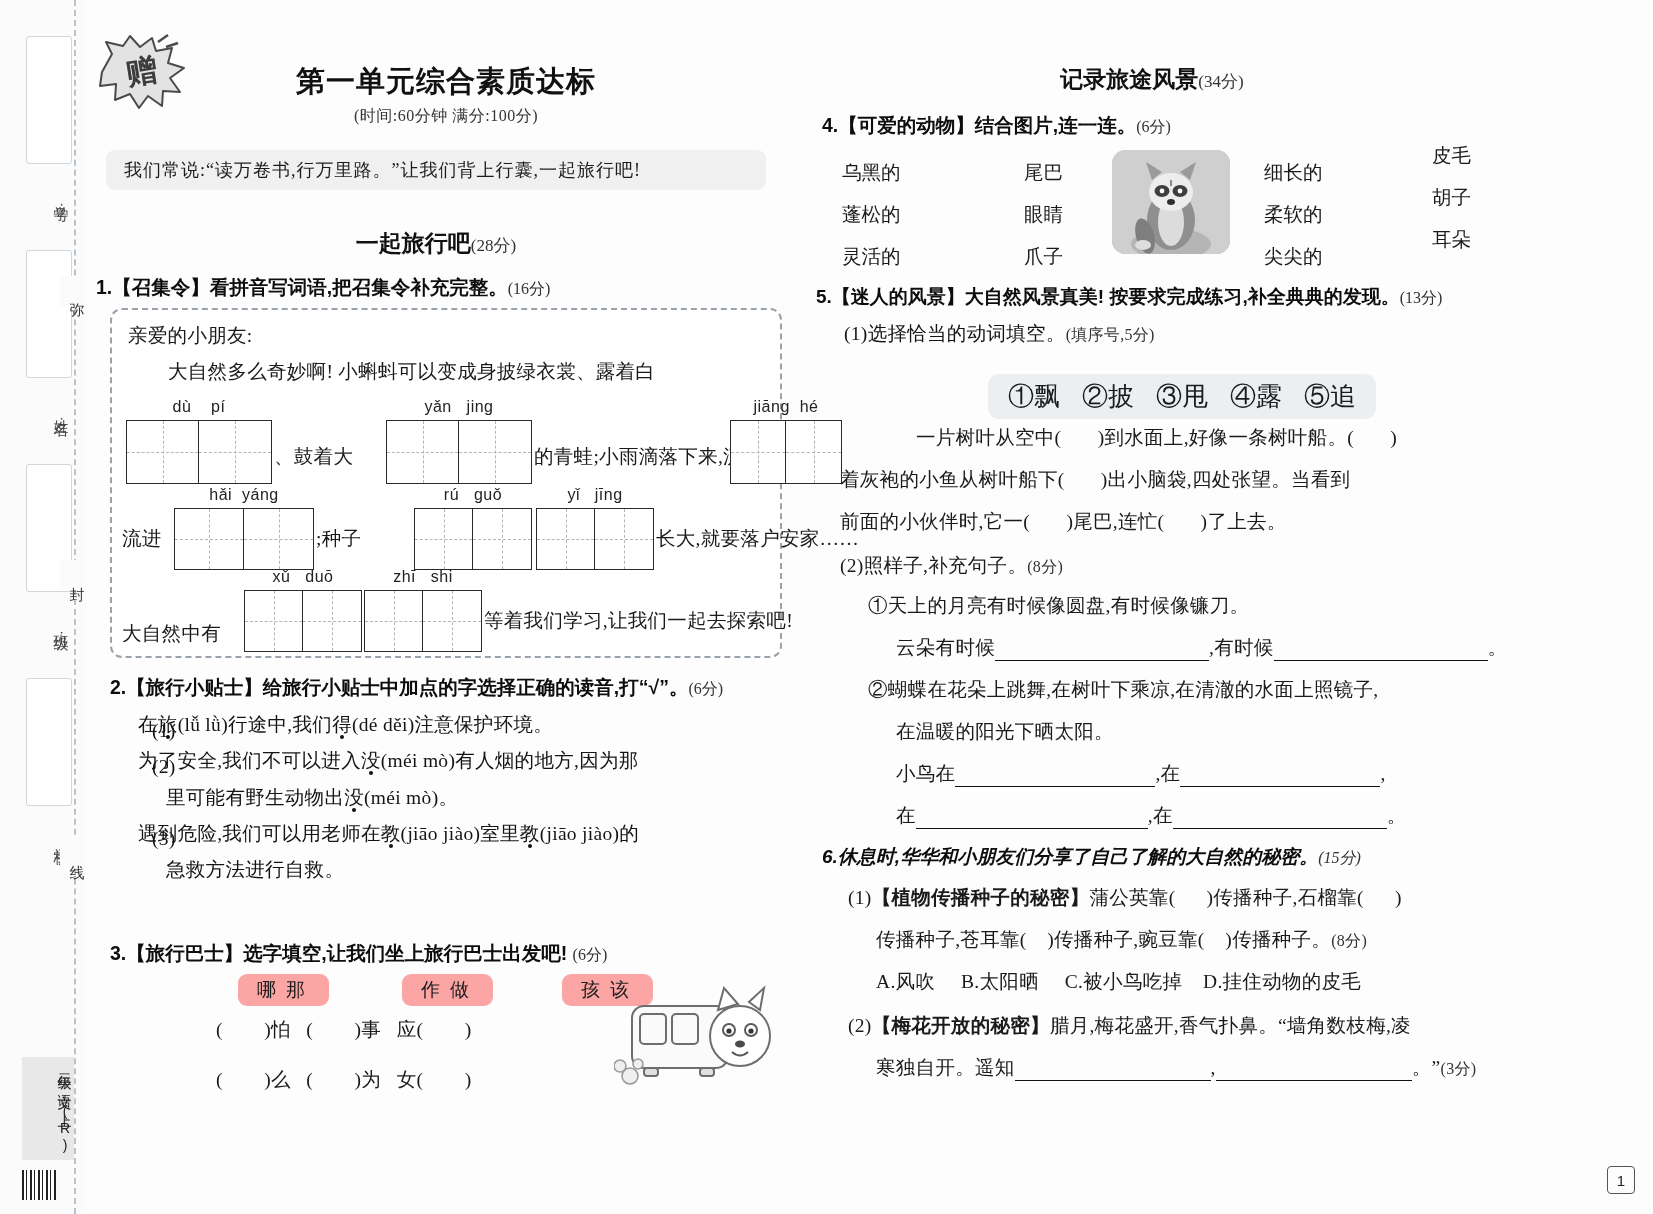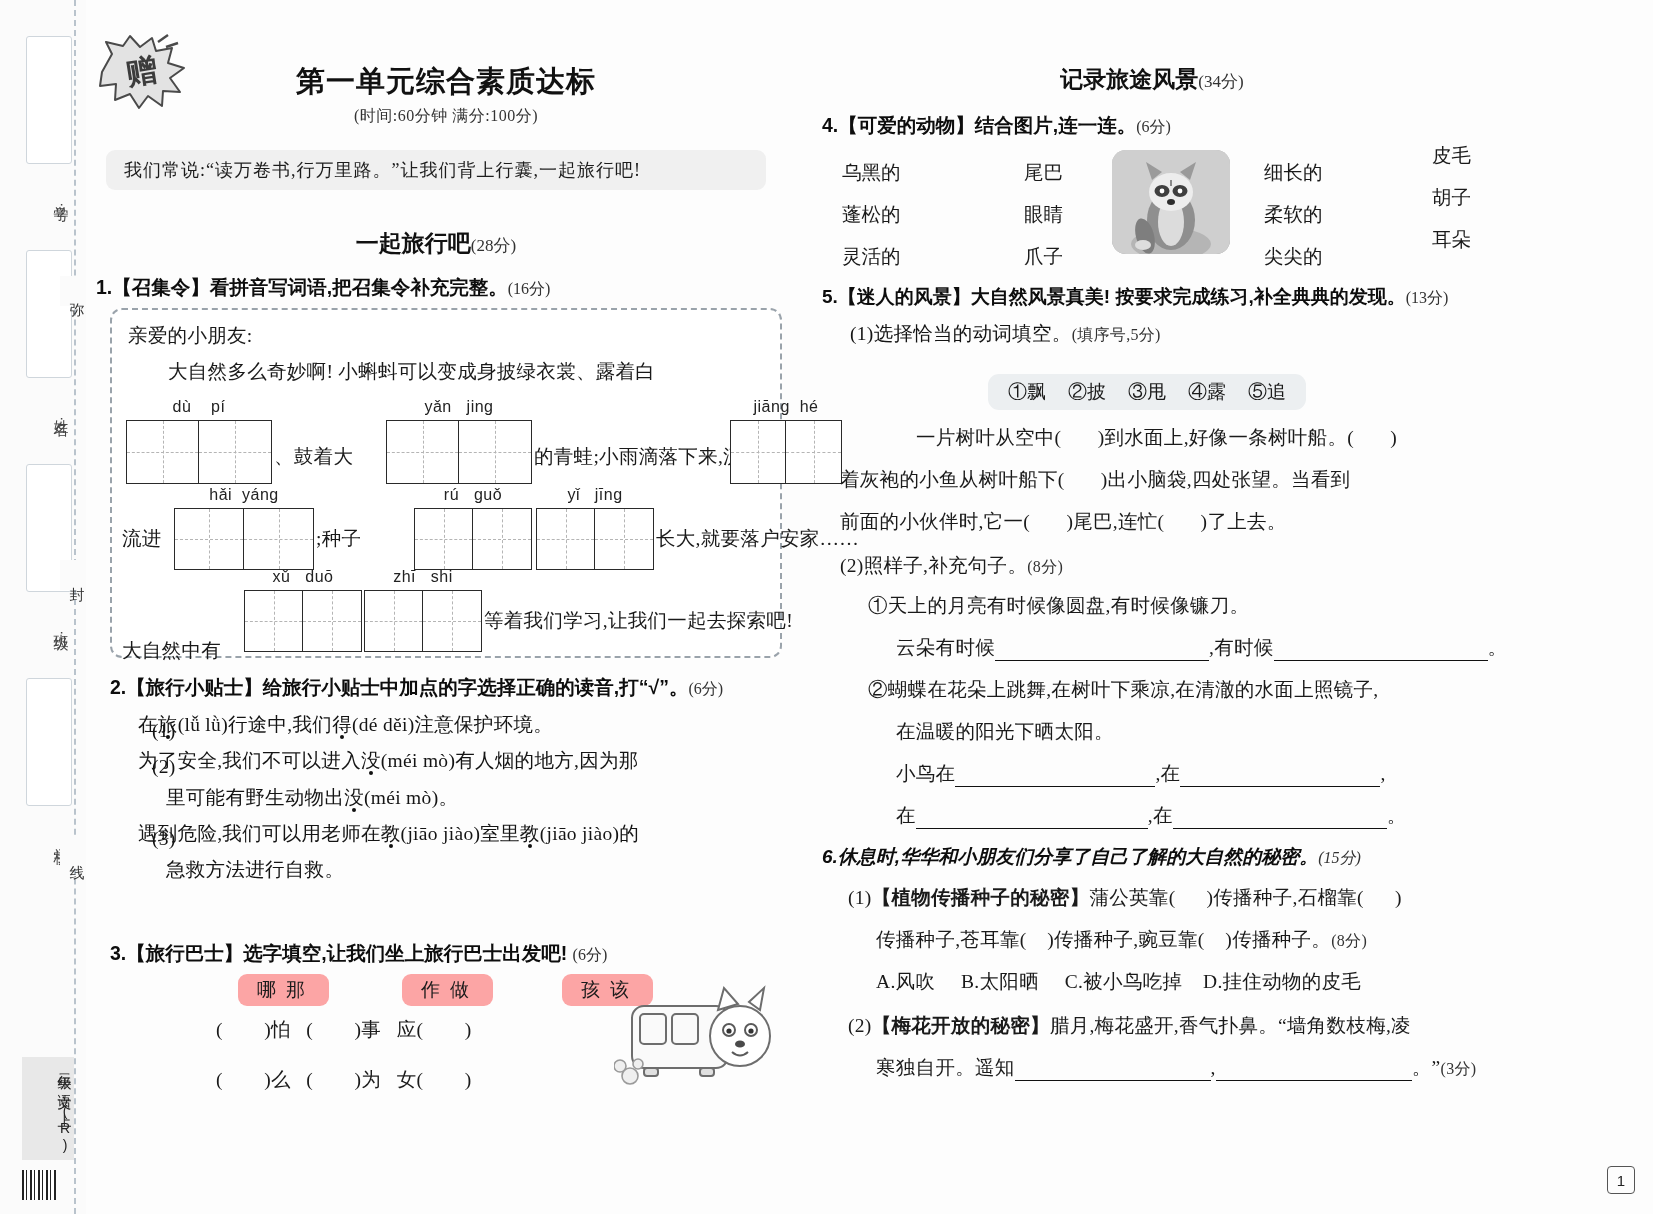--- a/index.html
+++ b/index.html
@@ -272,21 +272,21 @@
     padding: 3px 14px;
     font-size: 19px;
     letter-spacing: 10px;
     text-indent: 5px;
   }
   .pill-wide {
     display: inline-block;
     background: #eceff1;
     border-radius: 11px;
     padding: 5px 20px;
-    font-size: 19px;
+    font-size: 26px;
   }
   .pill-wide span { margin-right: 22px; }
   .pill-wide span:last-child { margin-right: 0; }
 
   
   .blank {
     display: inline-block;
     border-bottom: 1.6px solid #111;
     height: 1.1em;
     vertical-align: bottom;
@@ -422,21 +422,21 @@
 
     <div class="pinyin" style="left:440px; top:486px; width:118px;">
       <span>yǐ</span>&nbsp;&nbsp;&nbsp;<span>jīng</span>
     </div>
     <div class="tzg" style="position:absolute; left:440px; top:508px; width:118px; height:62px;">
       <div class="cell" style="left:0;   width:50%;"></div>
       <div class="cell" style="left:50%; width:50%;"></div>
     </div>
     <div class="body-line" style="position:absolute; left:560px; top:525px;">长大,就要落户安家……</div>
 
-    <div class="body-line" style="position:absolute; left:26px; top:637px;">大自然中有</div>
+    <div class="body-line" style="position:absolute; left:26px; top:620px;">大自然中有</div>
     <div class="pinyin" style="left:148px; top:568px; width:118px;">
       <span>xǔ</span>&nbsp;&nbsp;&nbsp;<span>duō</span>
     </div>
     <div class="tzg" style="position:absolute; left:148px; top:590px; width:118px; height:62px;">
       <div class="cell" style="left:0;   width:50%;"></div>
       <div class="cell" style="left:50%; width:50%;"></div>
     </div>
     <div class="pinyin" style="left:268px; top:568px; width:118px;">
       <span>zhī</span>&nbsp;&nbsp;&nbsp;<span>shi</span>
     </div>
@@ -581,21 +581,21 @@
       <div>细长的</div>
       <div>柔软的</div>
       <div>尖尖的</div>
     </div>
     <div style="position:absolute; left:620px; top:135px; font-size:19.5px; line-height:42px;">
       <div>皮毛</div>
       <div>胡子</div>
       <div>耳朵</div>
     </div>
 
-    <div class="q" style="left:10px; top:282px; width:700px;">
+    <div class="q" style="left:4px; top:282px; width:700px;">
       <div class="q-head" style="font-size:19px;">
         <span>5.</span><span class="tag">【迷人的风景】</span><span>大自然风景真美! 按要求完成练习,补全典典的发现。</span><span class="pts">(13分)</span>
       </div>
 
       <div class="body-line indent1" style="margin-top:8px;">
         <span>(1)</span><span>选择恰当的动词填空。</span><span class="pts">(填序号,5分)</span>
       </div>
     </div>
 
     <div style="position:absolute; left:176px; top:374px;">

